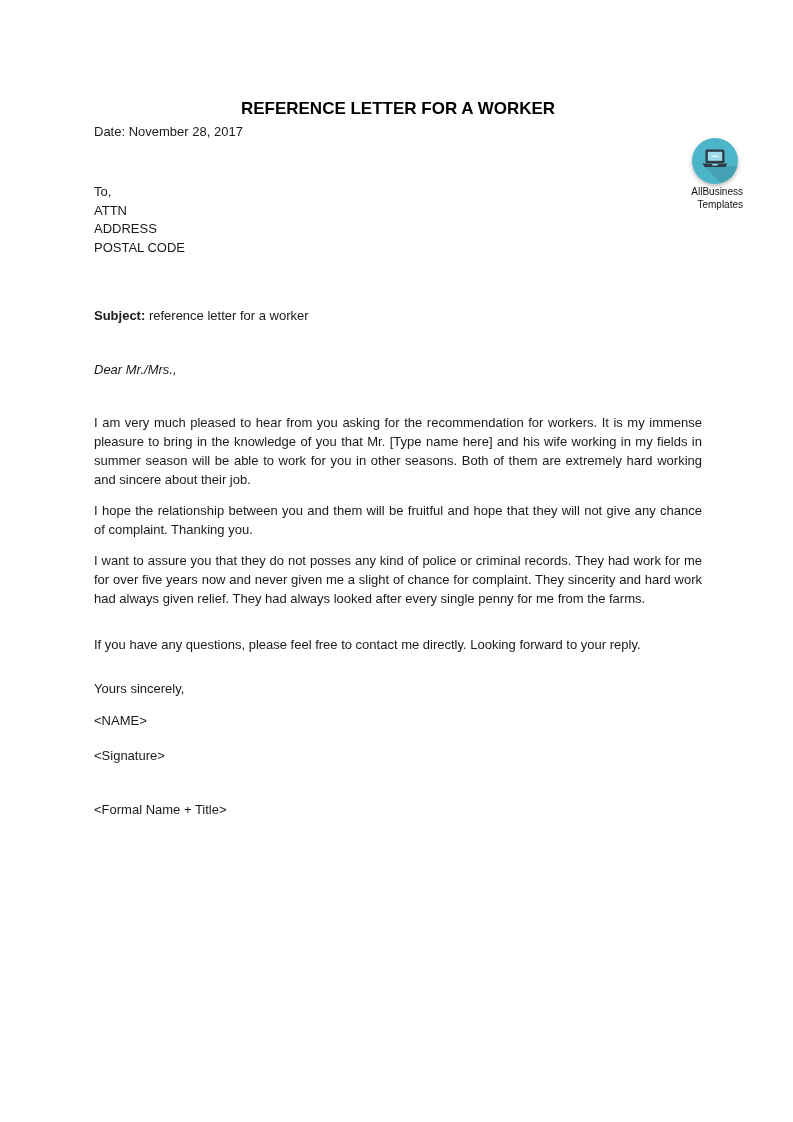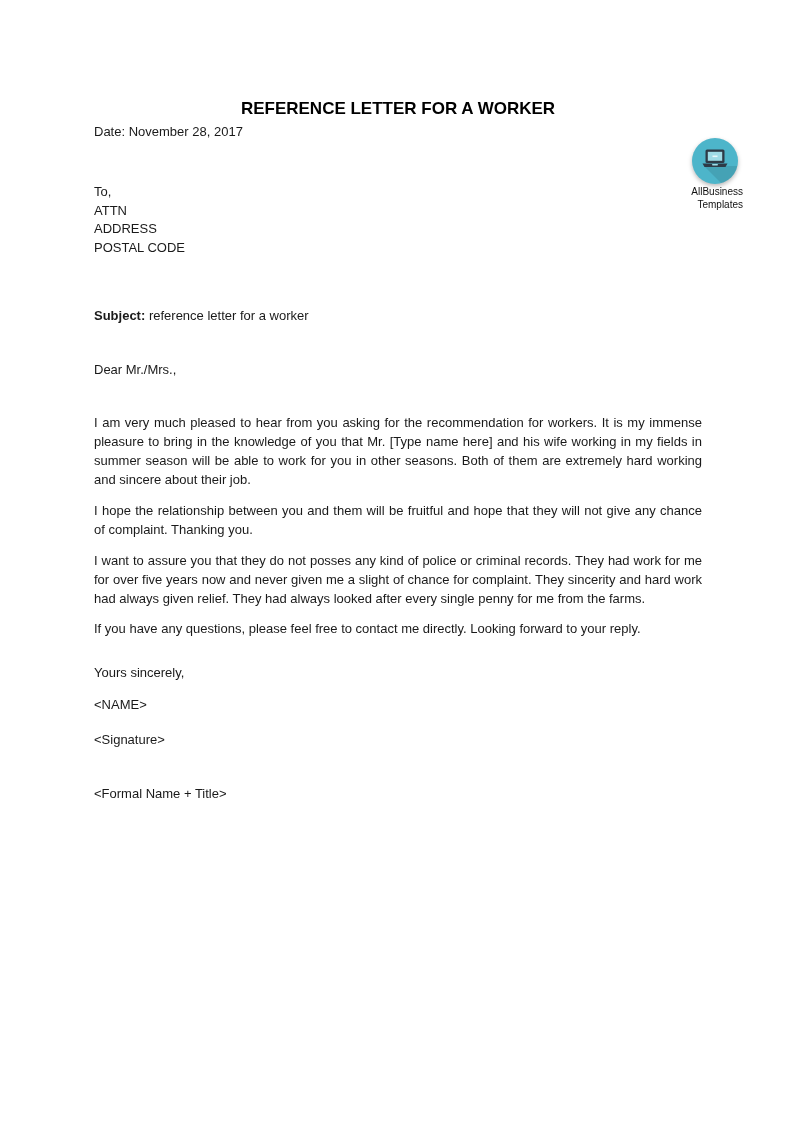--- a/index.html
+++ b/index.html
@@ -60,30 +60,31 @@
   .subject-line {
     margin-top: 49px;
     font-size: 13px;
     line-height: 19px;
   }
   .subject-line .bold { font-weight: 700; }
   .salutation {
     margin-top: 35px;
     font-size: 13px;
     line-height: 19px;
+    font-style: italic;
   }
   .body-para {
     font-size: 13px;
     line-height: 19px;
     text-align: justify;
   }
   .p1 { margin-top: 34px; }
   .p2 { margin-top: 12px; }
   .p3 { margin-top: 12px; }
-  .p4 { margin-top: 11px; text-align: left; }
+  .p4 { margin-top: 27px; text-align: left; }
   .closing { font-size: 13px; line-height: 19px; }
   .close-sincerely { margin-top: 25px; }
   .close-name      { margin-top: 13px; }
   .close-signature { margin-top: 16px; }
   .close-formal    { margin-top: 35px; }
 </style>
 </head>
 <body>
 
 <div class="page">

